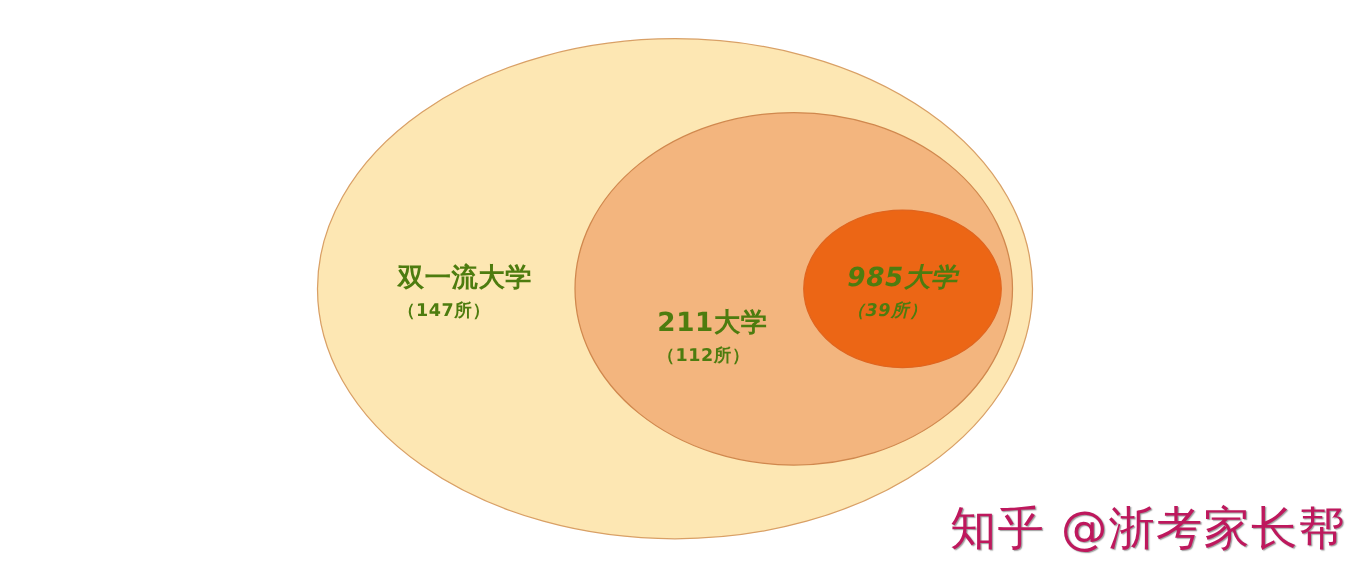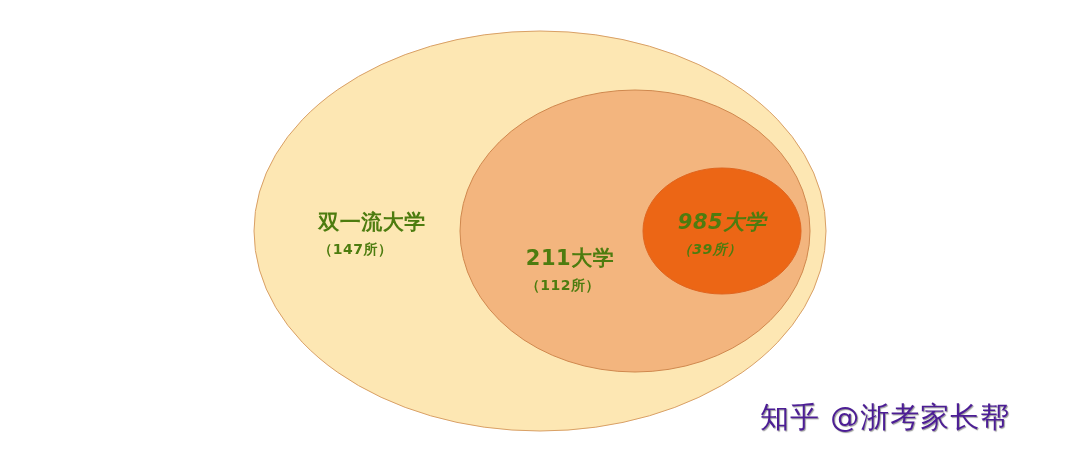--- a/index.html
+++ b/index.html
@@ -40,22 +40,22 @@
       font-size: 14px;
       font-weight: bold;
       line-height: 20px;
       margin-top: 4px;
       letter-spacing: 0.5px;
     }
     .watermark {
       position: absolute;
       left: 760px;
       top: 398px;
-      font-size: 29px;
-      color: #4c1d95;
+      font-size: 37px;
+      color: #be185d;
       letter-spacing: 1px;
       text-shadow: 1px 1px 1px #9a9a9a;
       white-space: nowrap;
     }
   </style>
 </head>
 <body>
 
 <svg class="diagram" viewBox="0 0 1080 463" xmlns="http://www.w3.org/2000/svg">
   <ellipse id="e0" cx="540" cy="231" rx="286" ry="200" fill="#fde7b3" stroke="#d9a066" stroke-width="1"></ellipse>

